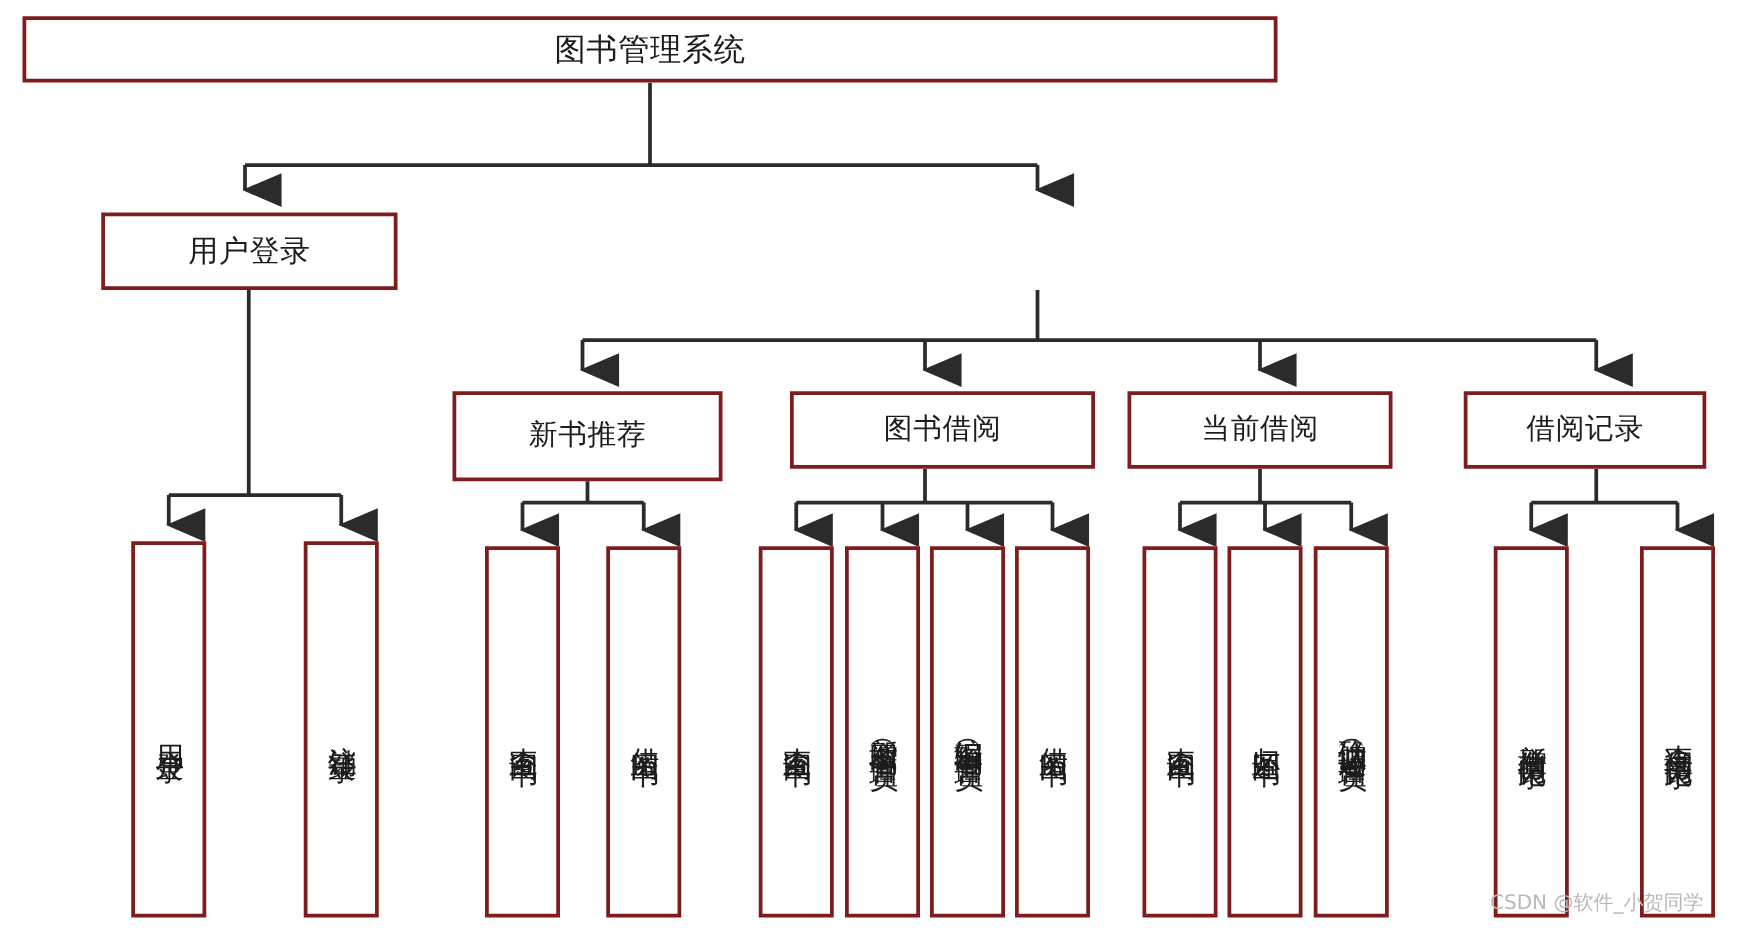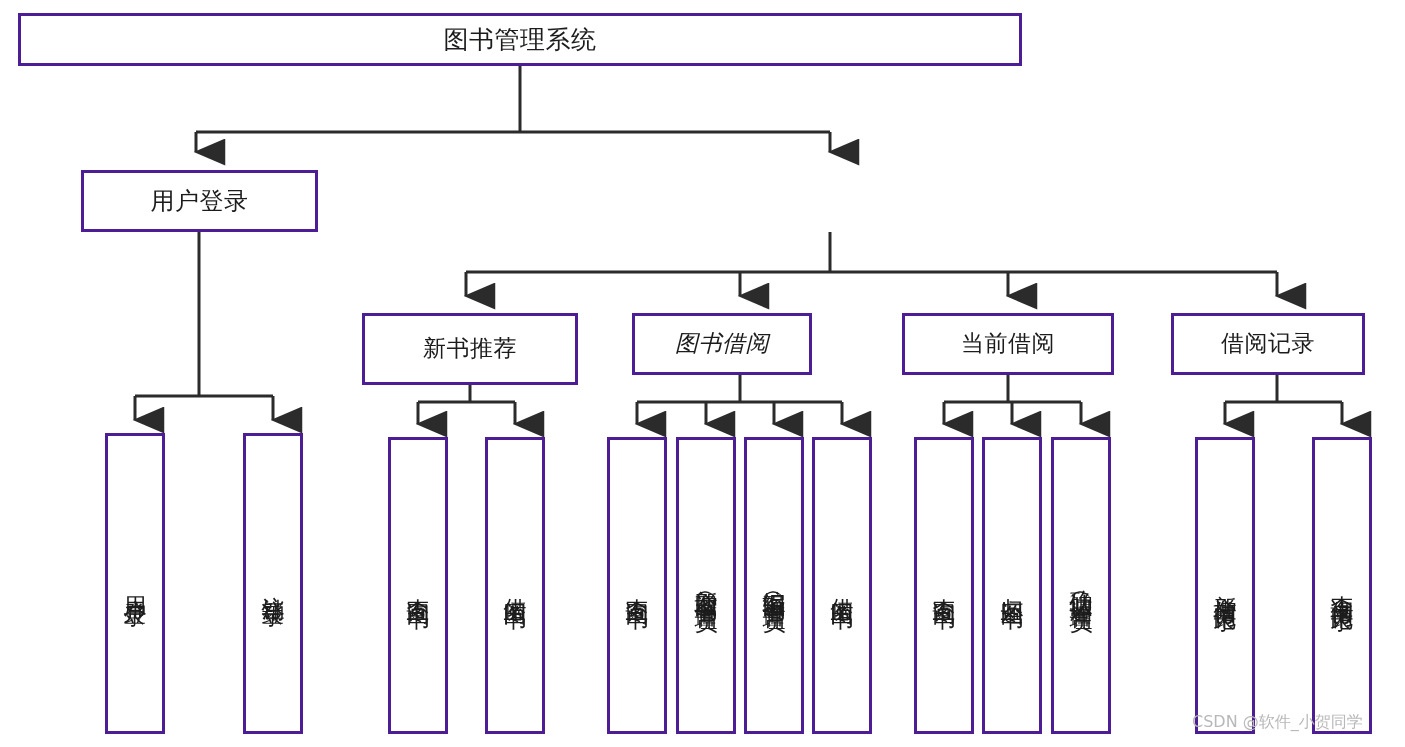--- a/index.html
+++ b/index.html
@@ -29,21 +29,21 @@
     top: 0;
     width: 1405px;
     height: 747px;
     pointer-events: none;
   }
 
   .node {
     position: absolute;
     box-sizing: border-box;
     background: #ffffff;
-    border: 3px solid #4c1d95;
+    border: 3px solid #7f1d1d;
     display: flex;
     align-items: center;
     justify-content: center;
     text-align: center;
     color: #1c1c1c;
   }
 
   .node-label {
     display: block;
     line-height: 1.18;
@@ -155,21 +155,21 @@
 
   <div class="node level2" style="left:81px; top:170px; width:237px; height:62px;">
     <span class="node-label">用户登录</span>
   </div>
 
 
   <div class="node level3" style="left:362px; top:313px; width:216px; height:72px;">
     <span class="node-label">新书推荐</span>
   </div>
 
-  <div class="node level3" style="left:632px; top:313px; width:180px; height:62px;font-style:italic;">
+  <div class="node level3" style="left:632px; top:313px; width:244px; height:62px;">
     <span class="node-label">图书借阅</span>
   </div>
 
   <div class="node level3" style="left:902px; top:313px; width:212px; height:62px;">
     <span class="node-label">当前借阅</span>
   </div>
 
   <div class="node level3" style="left:1171px; top:313px; width:194px; height:62px;">
     <span class="node-label">借阅记录</span>
   </div>

